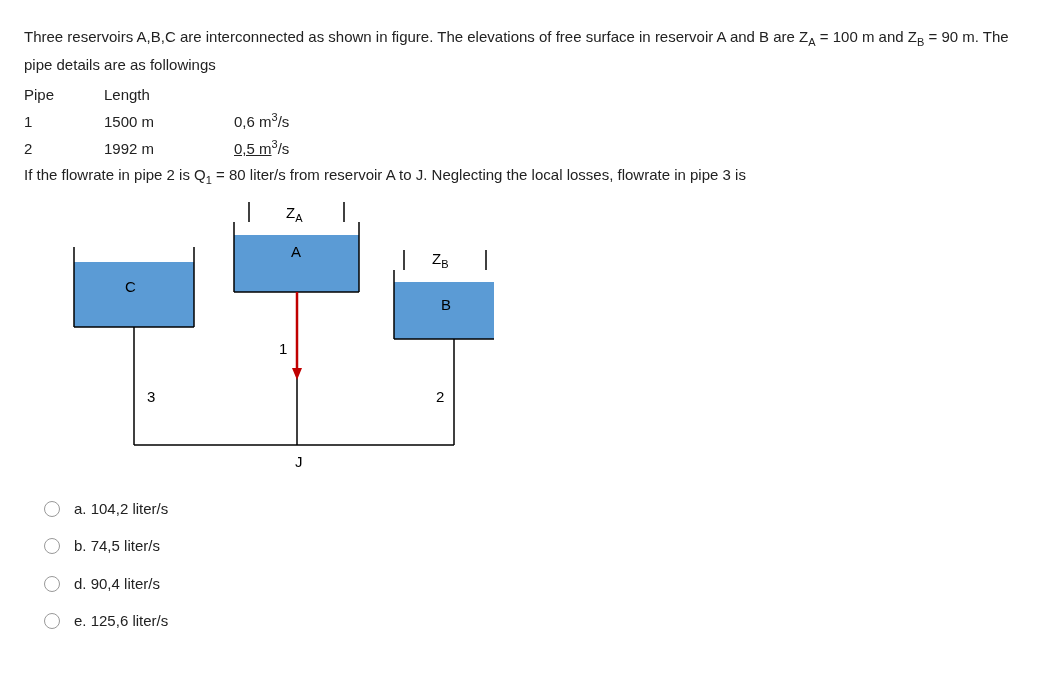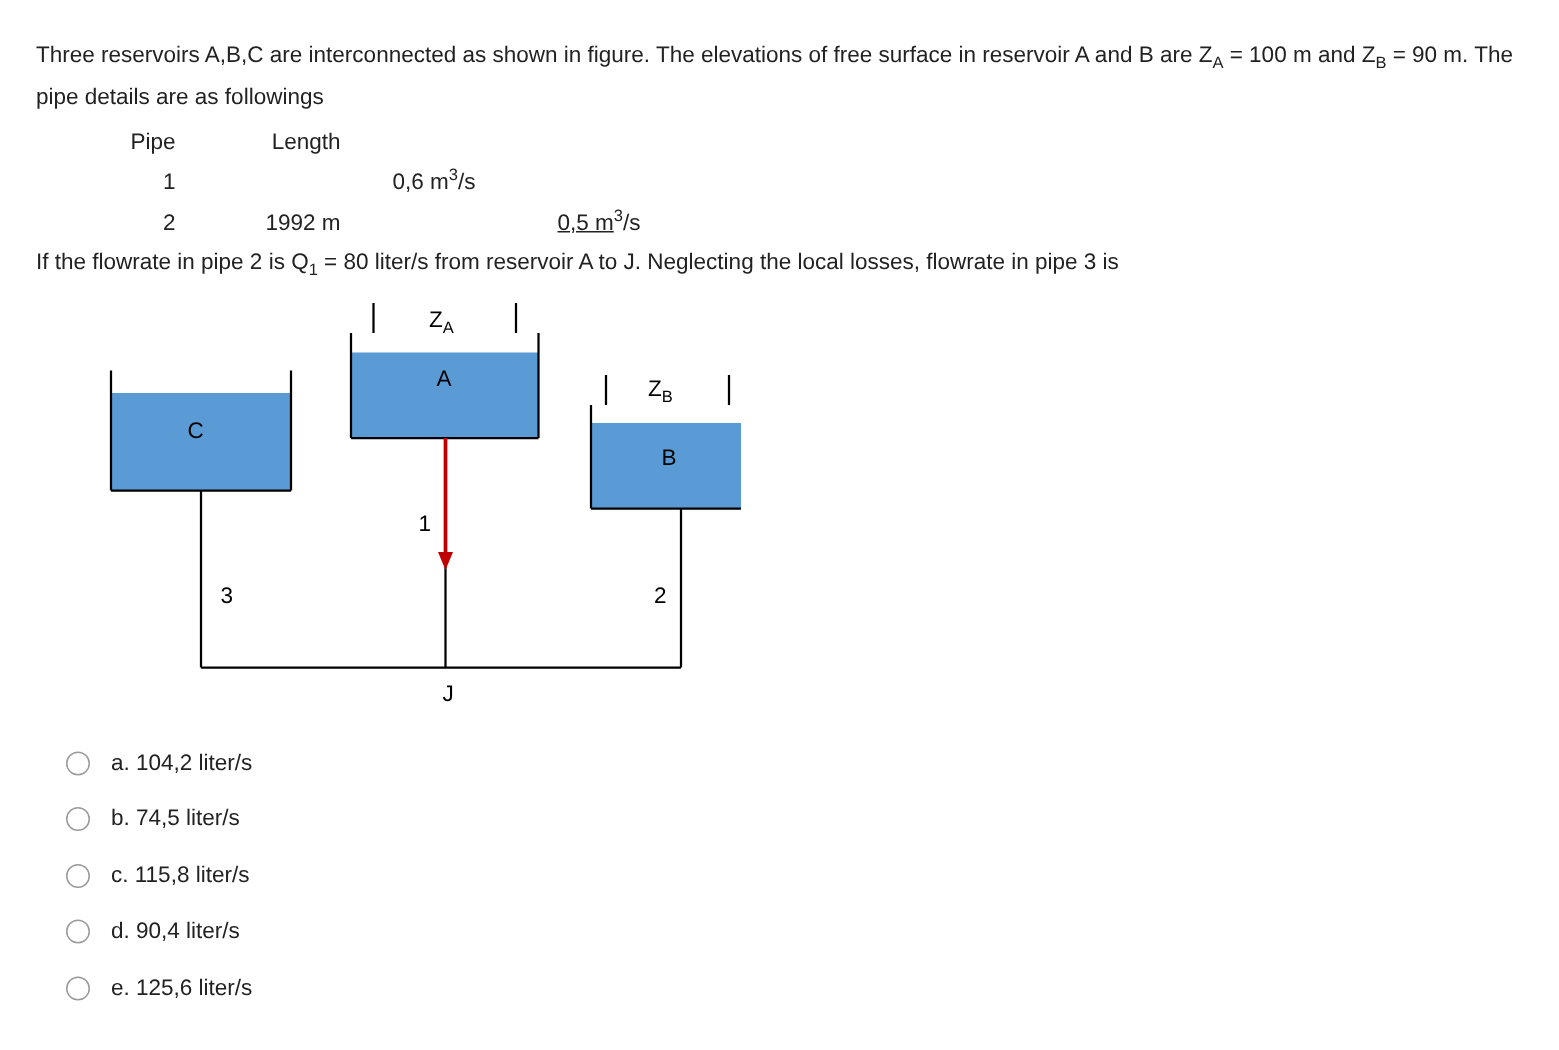--- a/index.html
+++ b/index.html
@@ -7,23 +7,22 @@
       font-size: 15px;
       color: #222;
       margin: 0;
       padding: 24px;
       line-height: 1.7;
     }
     .question-text {
       margin-bottom: 4px;
     }
     .table-area {
-      margin-left: 13px;
+      margin-left: 0;
       line-height: 1.8;
-      text-align: right;
     }
     .table-row {
       display: flex;
     }
     .table-row .col1 { width: 80px; }
     .table-row .col2 { width: 110px; }
     .table-row .col3 { width: 200px; }
     sub { font-size: 11px; vertical-align: sub; }
     sup { font-size: 11px; vertical-align: super; }
     .figure {
@@ -56,20 +55,21 @@
   <span>Three reservoirs A,B,C are interconnected as shown in figure. The elevations of free surface in reservoir A and B are Z</span><sub>A</sub><span> = 100 m and Z</span><sub>B</sub><span> = 90 m. The  pipe details are as followings</span>
 </div>
 
 <div class="table-area">
   <div class="table-row">
     <div class="col1">Pipe</div>
     <div class="col2">Length</div>
   </div>
   <div class="table-row">
     <div class="col1">1</div>
+    <div class="col2">1500 m</div>
     <div class="col3">
       <span style="margin-left:20px;">0,6 m</span><sup>3</sup><span>/s</span>
     </div>
   </div>
   <div class="table-row">
     <div class="col1">2</div>
     <div class="col2">1992 m</div>
     <div class="col3">
       <span style="margin-left:20px;text-decoration:underline;">0,5 m</span><sup>3</sup><span>/s</span>
     </div>
@@ -130,23 +130,19 @@
   <div class="option-row">
     <div class="radio"></div>
     <span><span>a.</span> <span>104,2 liter/s</span></span>
   </div>
   <div class="option-row">
     <div class="radio"></div>
     <span><span>b.</span> <span>74,5 liter/s</span></span>
   </div>
   <div class="option-row">
     <div class="radio"></div>
-    <span><span>c.</span> <span>115,8 liter/s</span></span>
-  </div>
-  <div class="option-row">
-    <div class="radio"></div>
     <span><span>d.</span> <span>90,4 liter/s</span></span>
   </div>
   <div class="option-row">
     <div class="radio"></div>
     <span><span>e.</span> <span>125,6 liter/s</span></span>
   </div>
 </div>
 
 </body></html>

